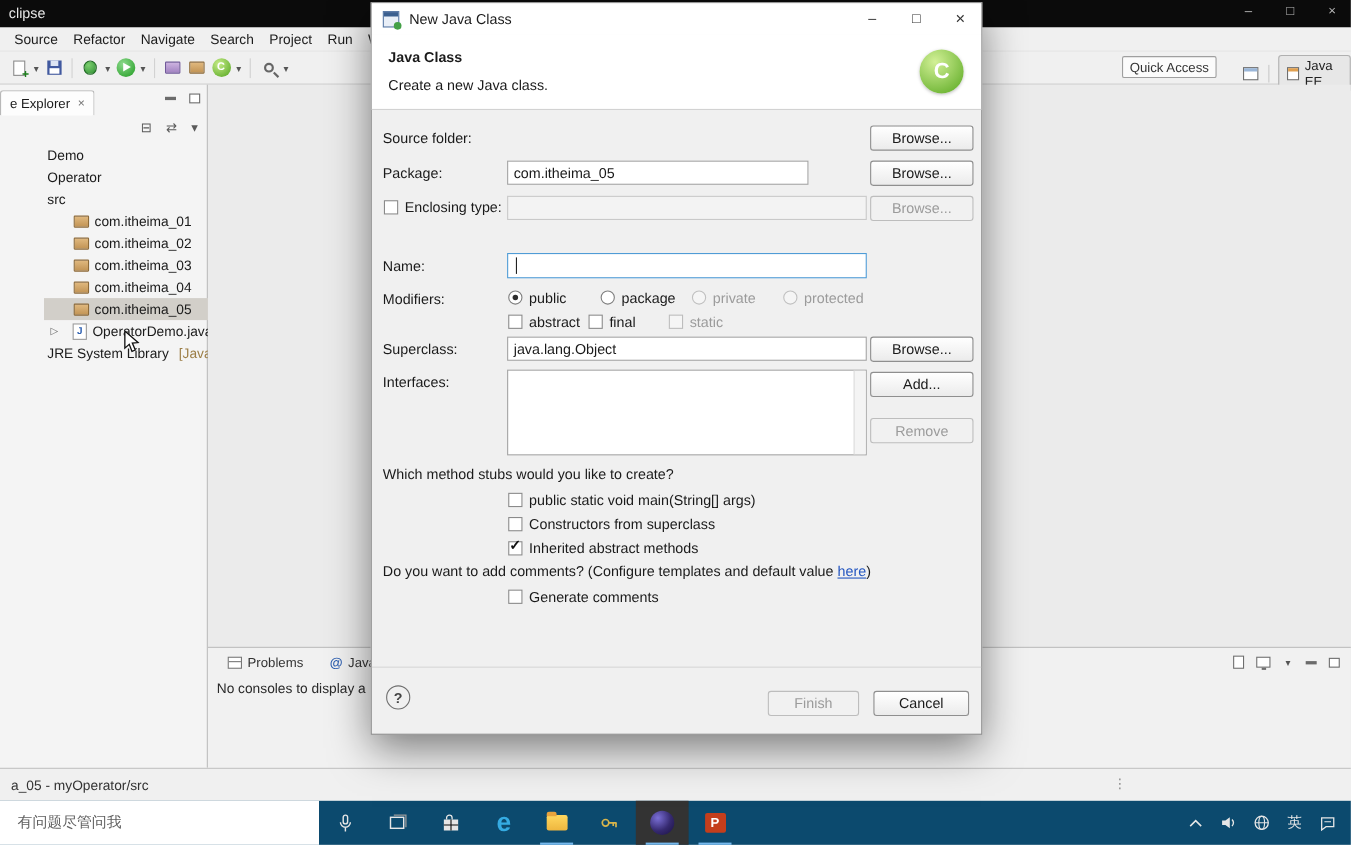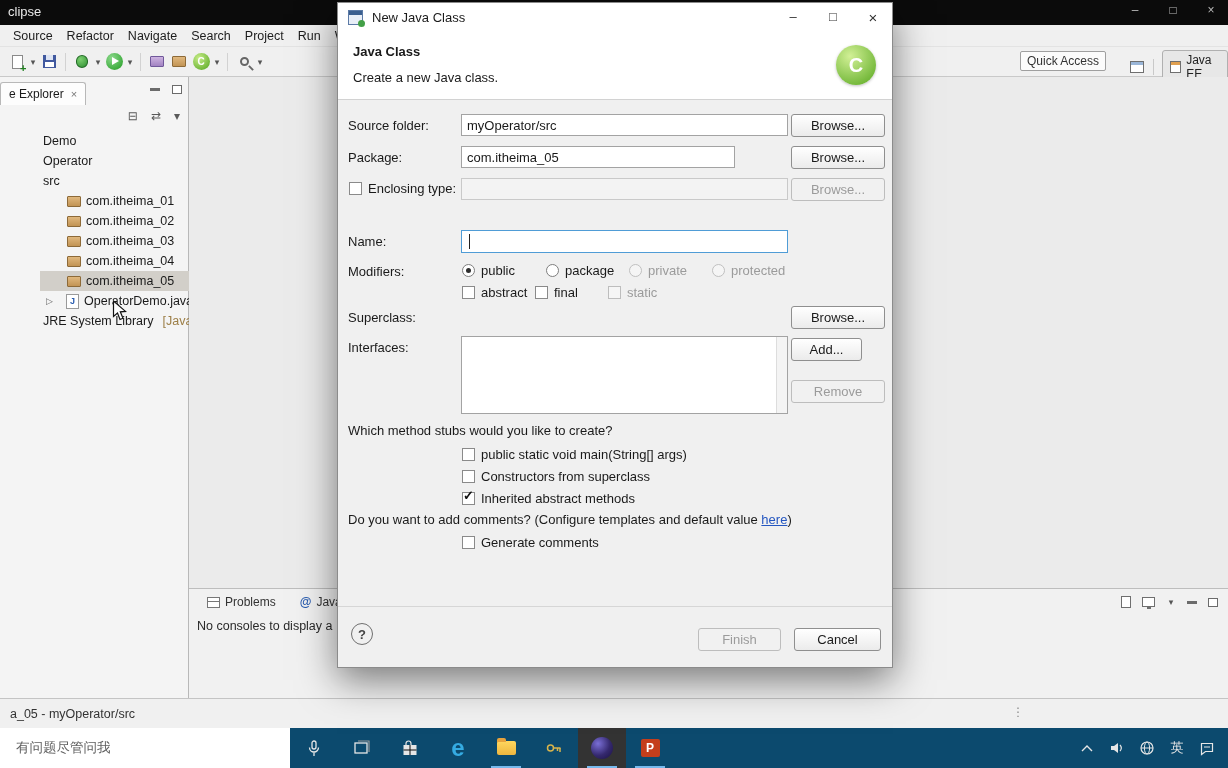--- a/index.html
+++ b/index.html
@@ -367,23 +367,20 @@
       <span style="font-size:15px;">×</span>
     </span>
   </div>
   <div class="dlg-header">
     <span class="h1">Java Class</span>
     <span class="h2">Create a new Java class.</span>
     <span class="banner-c">C</span>
   </div>
 
   <span class="lab" style="left:10px; top:114px;">Source folder:</span>
-  <div class="tin" style="left:123px; top:111px; width:327px;">
-      <span>myOperator/src</span>
-    </div>
   <div class="btn" style="left:453px; top:111px; width:94px;">Browse...</div>
 
   <span class="lab" style="left:10px; top:146px;">Package:</span>
   <div class="tin" style="left:123px; top:143px; width:274px;">
       <span>com.itheima_05</span>
     </div>
   <div class="btn" style="left:453px; top:143px; width:94px;">Browse...</div>
 
   <span class="opt" style="left:11px; top:177px;">
     <span class="cb"></span>
@@ -424,27 +421,30 @@
   <span class="opt" style="left:197px; top:281px;">
       <span class="cb"></span>
       <span class="lbl">final</span>
     </span>
   <span class="opt disabled" style="left:270px; top:281px;">
       <span class="cb disabled"></span>
       <span class="lbl">static</span>
     </span>
 
   <span class="lab" style="left:10px; top:306px;">Superclass:</span>
+  <div class="tin" style="left:123px; top:303px; width:327px;">
+      <span>java.lang.Object</span>
+    </div>
   <div class="btn" style="left:453px; top:303px; width:94px;">Browse...</div>
 
   <span class="lab" style="left:10px; top:336px;">Interfaces:</span>
   <div class="iface-list">
     <div class="iface-scroll"></div>
   </div>
-  <div class="btn" style="left:453px; top:335px; width:71px;">Add...</div>
+  <div class="btn" style="left:453px; top:335px; width:94px;">Add...</div>
   <div class="btn disabled" style="left:453px; top:377px; width:94px;">Remove</div>
 
   <span class="qline" style="left:10px; top:420px;">Which method stubs would you like to create?</span>
   <span class="opt" style="left:124px; top:443px;">
       <span class="cb"></span>
       <span class="lbl">public static void main(String[] args)</span>
     </span>
   <span class="opt" style="left:124px; top:465px;">
       <span class="cb"></span>
       <span class="lbl">Constructors from superclass</span>

